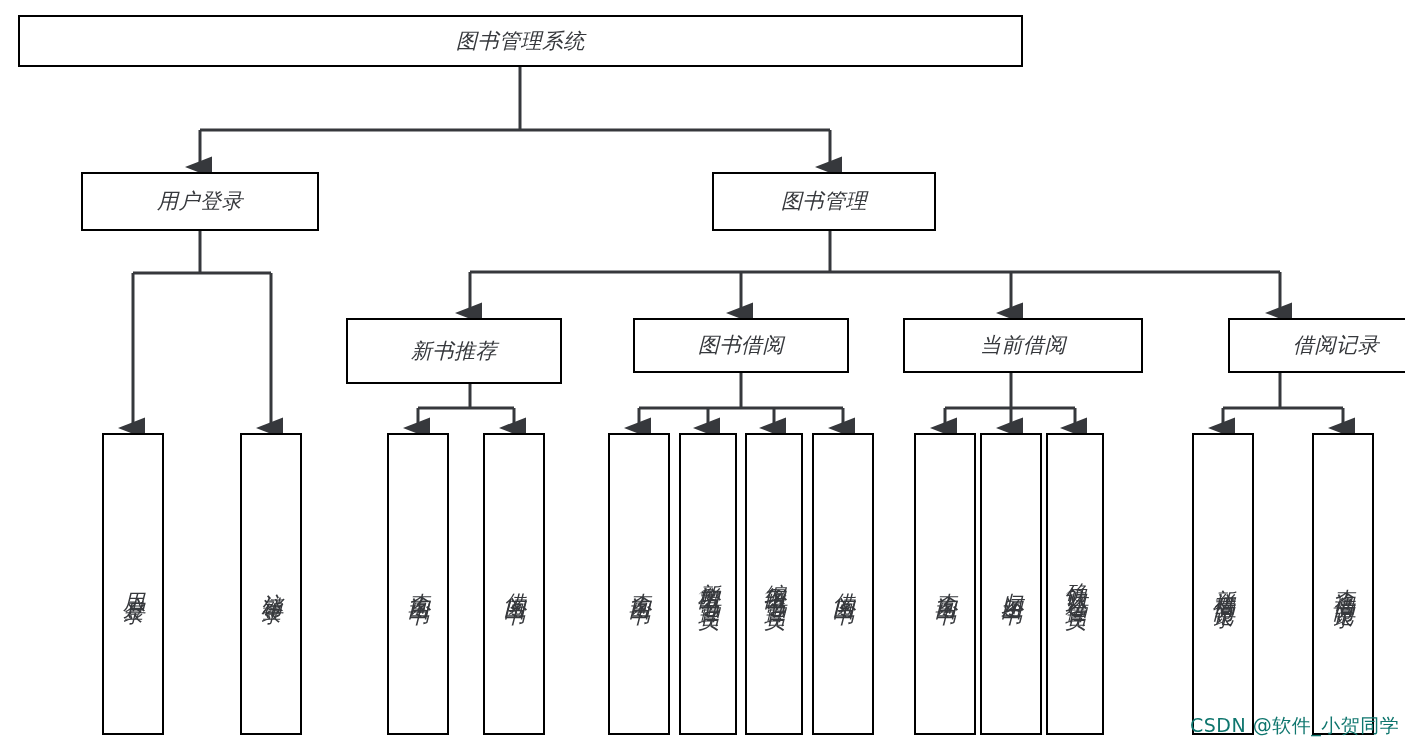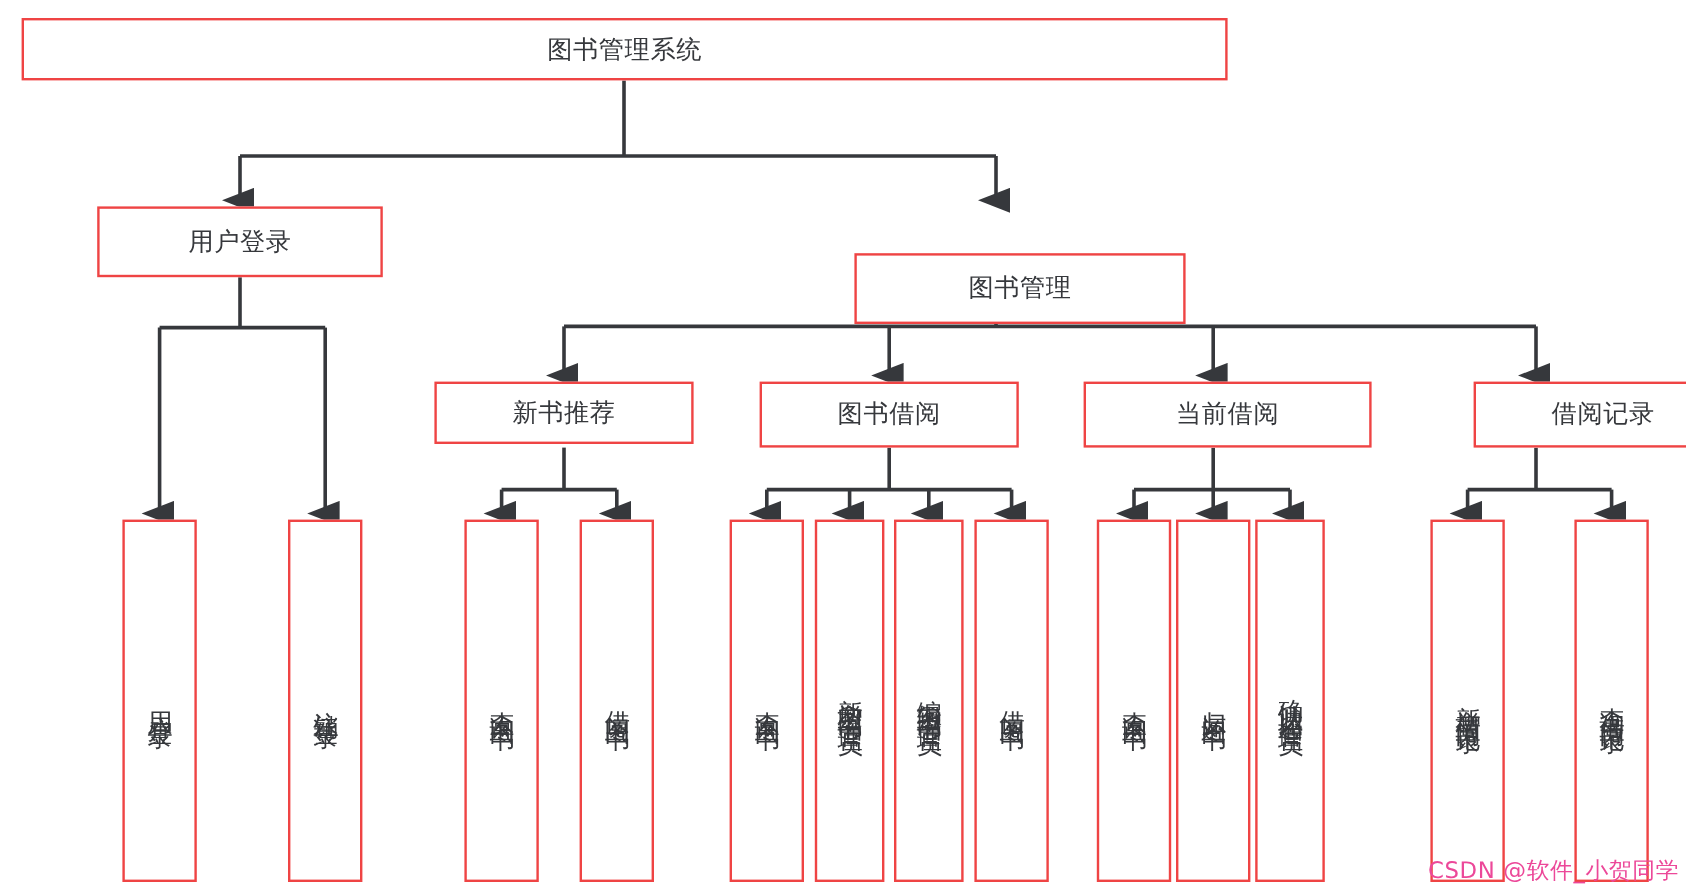--- a/index.html
+++ b/index.html
@@ -17,25 +17,26 @@
   #diagram-root {
     position: relative;
     width: 1405px;
     height: 747px;
     background: #ffffff;
   }
   .node {
     position: absolute;
     box-sizing: border-box;
     background: #ffffff;
-    border: 2px solid #ef4444;
+    border: 2px solid #000000;
     display: flex;
     align-items: center;
     justify-content: center;
     overflow: hidden;
+    font-style: italic;
   }
   .node-label {
     color: #36383c;
     font-size: 21px;
     line-height: 1.15;
     letter-spacing: 0.5px;
     white-space: nowrap;
     text-align: center;
   }
   .node.vertical {
@@ -123,25 +124,25 @@
     </g>
   </svg>
 
   <div class="node" id="node-root" style="left: 18px; top: 15px; width: 1005px; height: 52px;">
     <span class="node-label">图书管理系统</span>
   </div>
 
   <div class="node" id="node-user-login" style="left: 81px; top: 172px; width: 238px; height: 59px;">
     <span class="node-label">用户登录</span>
   </div>
-  <div class="node" id="node-book-management" style="left: 712px; top: 172px; width: 276px; height: 59px; margin-top: 39px;">
+  <div class="node" id="node-book-management" style="left: 712px; top: 172px; width: 224px; height: 59px;">
     <span class="node-label">图书管理</span>
   </div>
 
-  <div class="node" id="node-new-book-recommend" style="left: 362px; top: 318px; width: 216px; height: 52px;">
+  <div class="node" id="node-new-book-recommend" style="left: 346px; top: 318px; width: 216px; height: 66px;">
     <span class="node-label">新书推荐</span>
   </div>
   <div class="node" id="node-book-borrow" style="left: 633px; top: 318px; width: 216px; height: 55px;">
     <span class="node-label">图书借阅</span>
   </div>
   <div class="node" id="node-current-borrow" style="left: 903px; top: 318px; width: 240px; height: 55px;">
     <span class="node-label">当前借阅</span>
   </div>
   <div class="node" id="node-borrow-records" style="left: 1228px; top: 318px; width: 216px; height: 55px;">
     <span class="node-label">借阅记录</span>
@@ -180,15 +181,15 @@
   <div class="node vertical" id="node-leaf-confirm-return-admin" style="left: 1046px; top: 433px; width: 58px; height: 302px;">
     <span class="node-label">确认归还（管理员）</span>
   </div>
   <div class="node vertical" id="node-leaf-add-borrow-record" style="left: 1192px; top: 433px; width: 62px; height: 302px;">
     <span class="node-label">新增借阅记录</span>
   </div>
   <div class="node vertical" id="node-leaf-query-borrow-record" style="left: 1312px; top: 433px; width: 62px; height: 302px;">
     <span class="node-label">查询借阅记录</span>
   </div>
 
-  <div class="watermark" id="watermark" style="left: 1190px; top: 713px; color: #ec4899;">CSDN @软件_小贺同学</div>
+  <div class="watermark" id="watermark" style="left: 1190px; top: 713px; color: #0f766e;">CSDN @软件_小贺同学</div>
 
 </div>
 
 </body></html>

